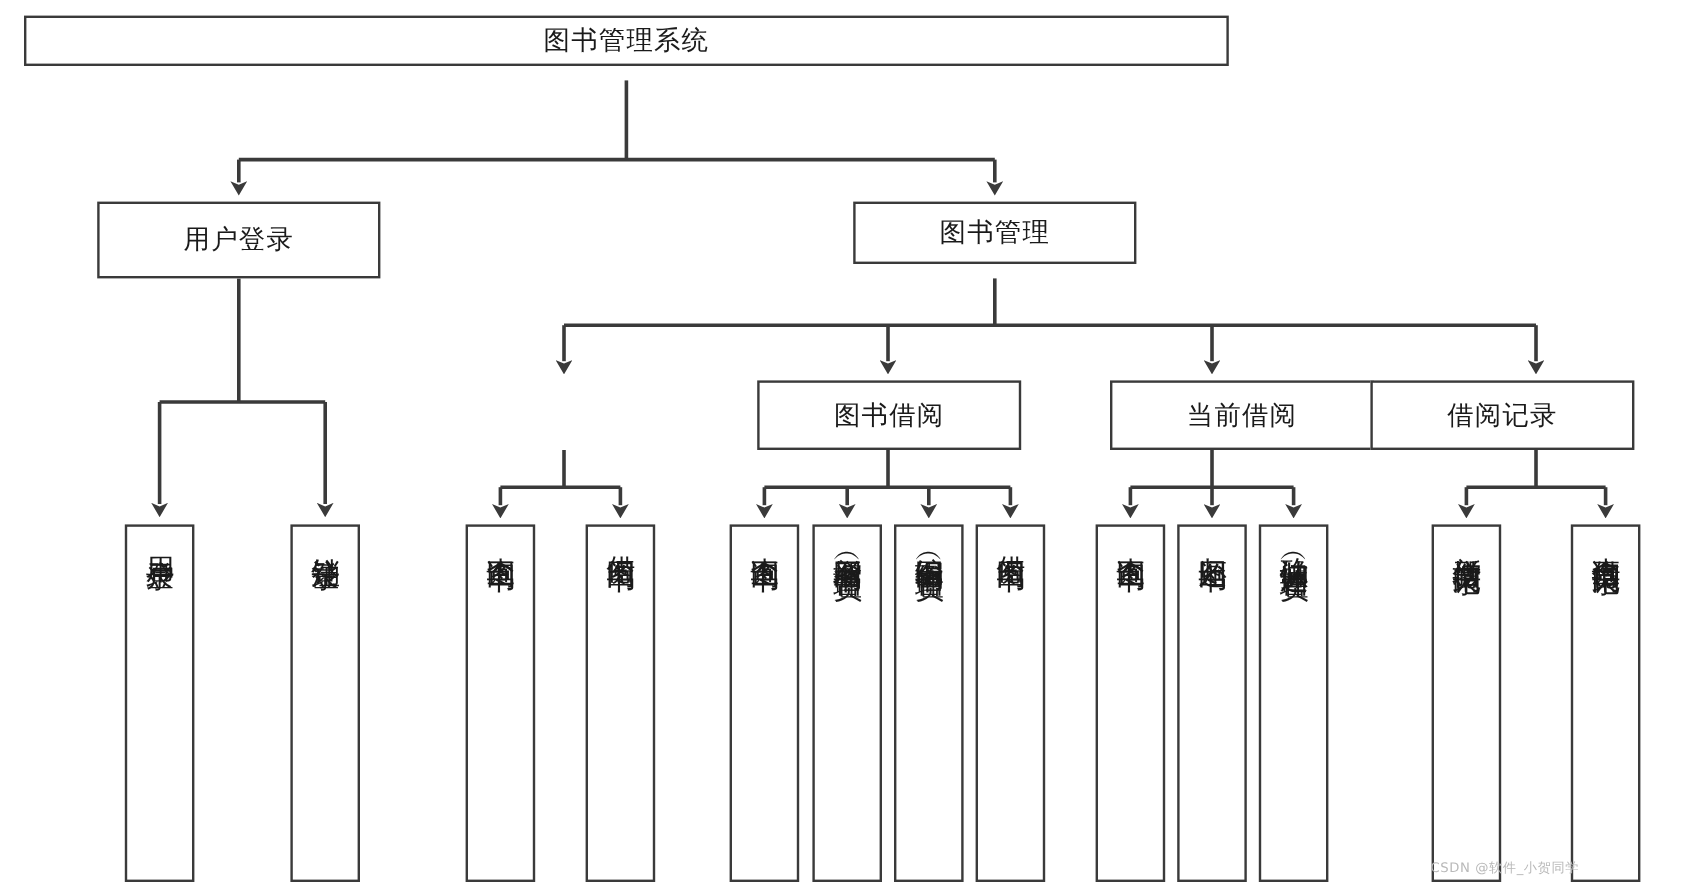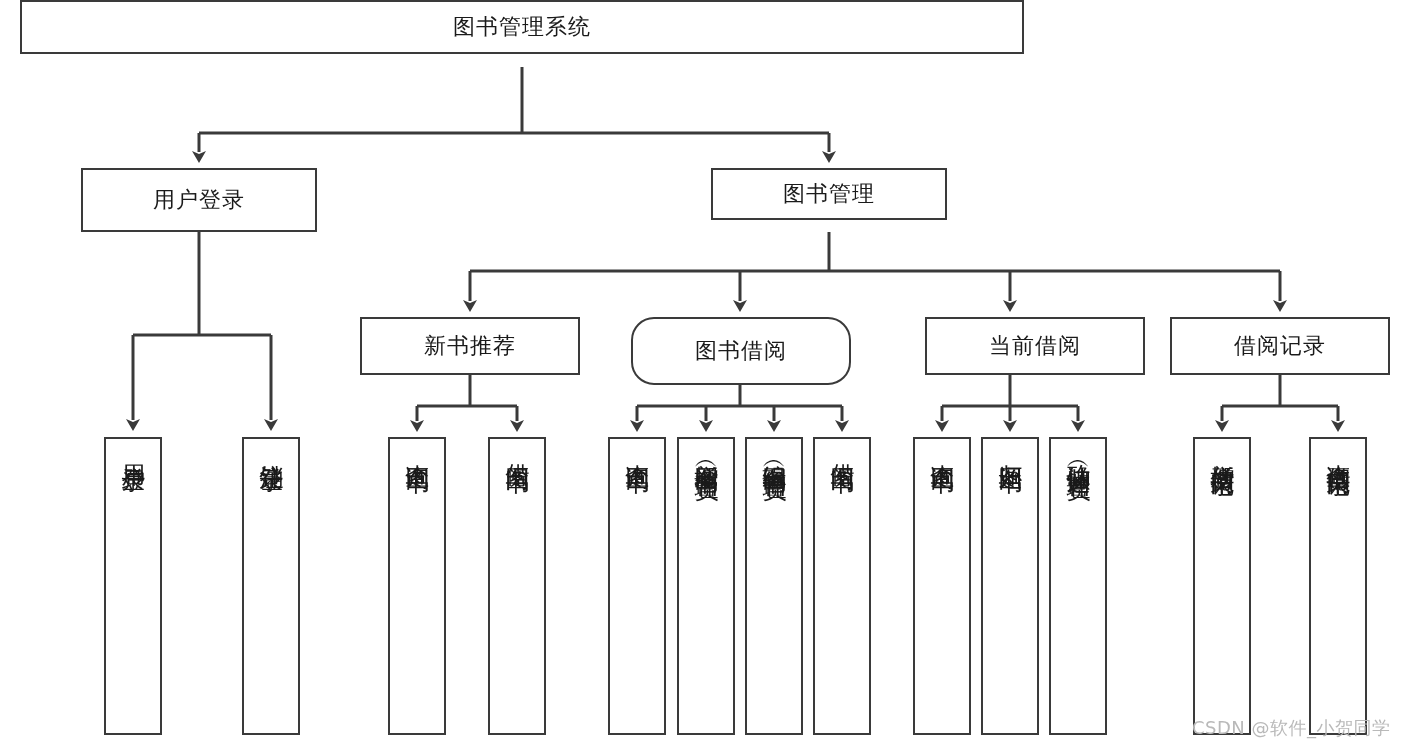--- a/index.html
+++ b/index.html
@@ -46,21 +46,21 @@
   .vtext {
     writing-mode: vertical-rl;
     text-orientation: upright;
     font-size: 24px;
     line-height: 1.04;
     letter-spacing: 2px;
     white-space: nowrap;
   }
   .watermark {
     position: absolute;
-    font-size: 18px;
+    font-size: 11px;
     color: #b9b9b9;
     white-space: nowrap;
     letter-spacing: 0.5px;
   }
 </style>
 </head>
 <body>
 
 <div id="canvas">
 
@@ -107,41 +107,38 @@
       <path d="M1010,406 L1010,421" marker-end="url(#arr)"></path>
       <path d="M1078,406 L1078,421" marker-end="url(#arr)"></path>
 
       <path d="M1280,375 L1280,406"></path>
       <path d="M1222,406 L1338,406"></path>
       <path d="M1222,406 L1222,421" marker-end="url(#arr)"></path>
       <path d="M1338,406 L1338,421" marker-end="url(#arr)"></path>
     </g>
   </svg>
 
-  <div class="node h" style="left:20px; top:0; width:1004px; height:54px;">
+  <div class="node h" style="left:20px; top:13px; width:1004px; height:42px;">
     <span>图书管理系统</span>
   </div>
 
   <div class="node h" style="left:81px; top:168px; width:236px; height:64px;">
     <span>用户登录</span>
   </div>
   <div class="node h" style="left:711px; top:168px; width:236px; height:52px;">
     <span>图书管理</span>
   </div>
 
-  <div class="node h" style="left:360px; top:317px; width:220px; height:58px;">
-    <span>新书推荐</span>
-  </div>
-  <div class="node h" style="left:631px; top:317px; width:220px; height:68px;border-radius:23px;">
+  <div class="node h" style="left:631px; top:317px; width:220px; height:58px;">
     <span>图书借阅</span>
   </div>
   <div class="node h" style="left:900px; top:317px; width:220px; height:58px;margin-left:25px;">
     <span>当前借阅</span>
   </div>
-  <div class="node h" style="left:1170px; top:317px; width:220px; height:58px;align-items:center;">
+  <div class="node h" style="left:1142px; top:317px; width:220px; height:58px;align-items:center;">
     <span>借阅记录</span>
   </div>
 
   <div class="node v" style="left:104px; top:437px; width:58px; height:298px;">
     <span class="vtext">用户登录</span>
   </div>
   <div class="node v" style="left:242px; top:437px; width:58px; height:298px;">
     <span class="vtext">注销登录</span>
   </div>
 

